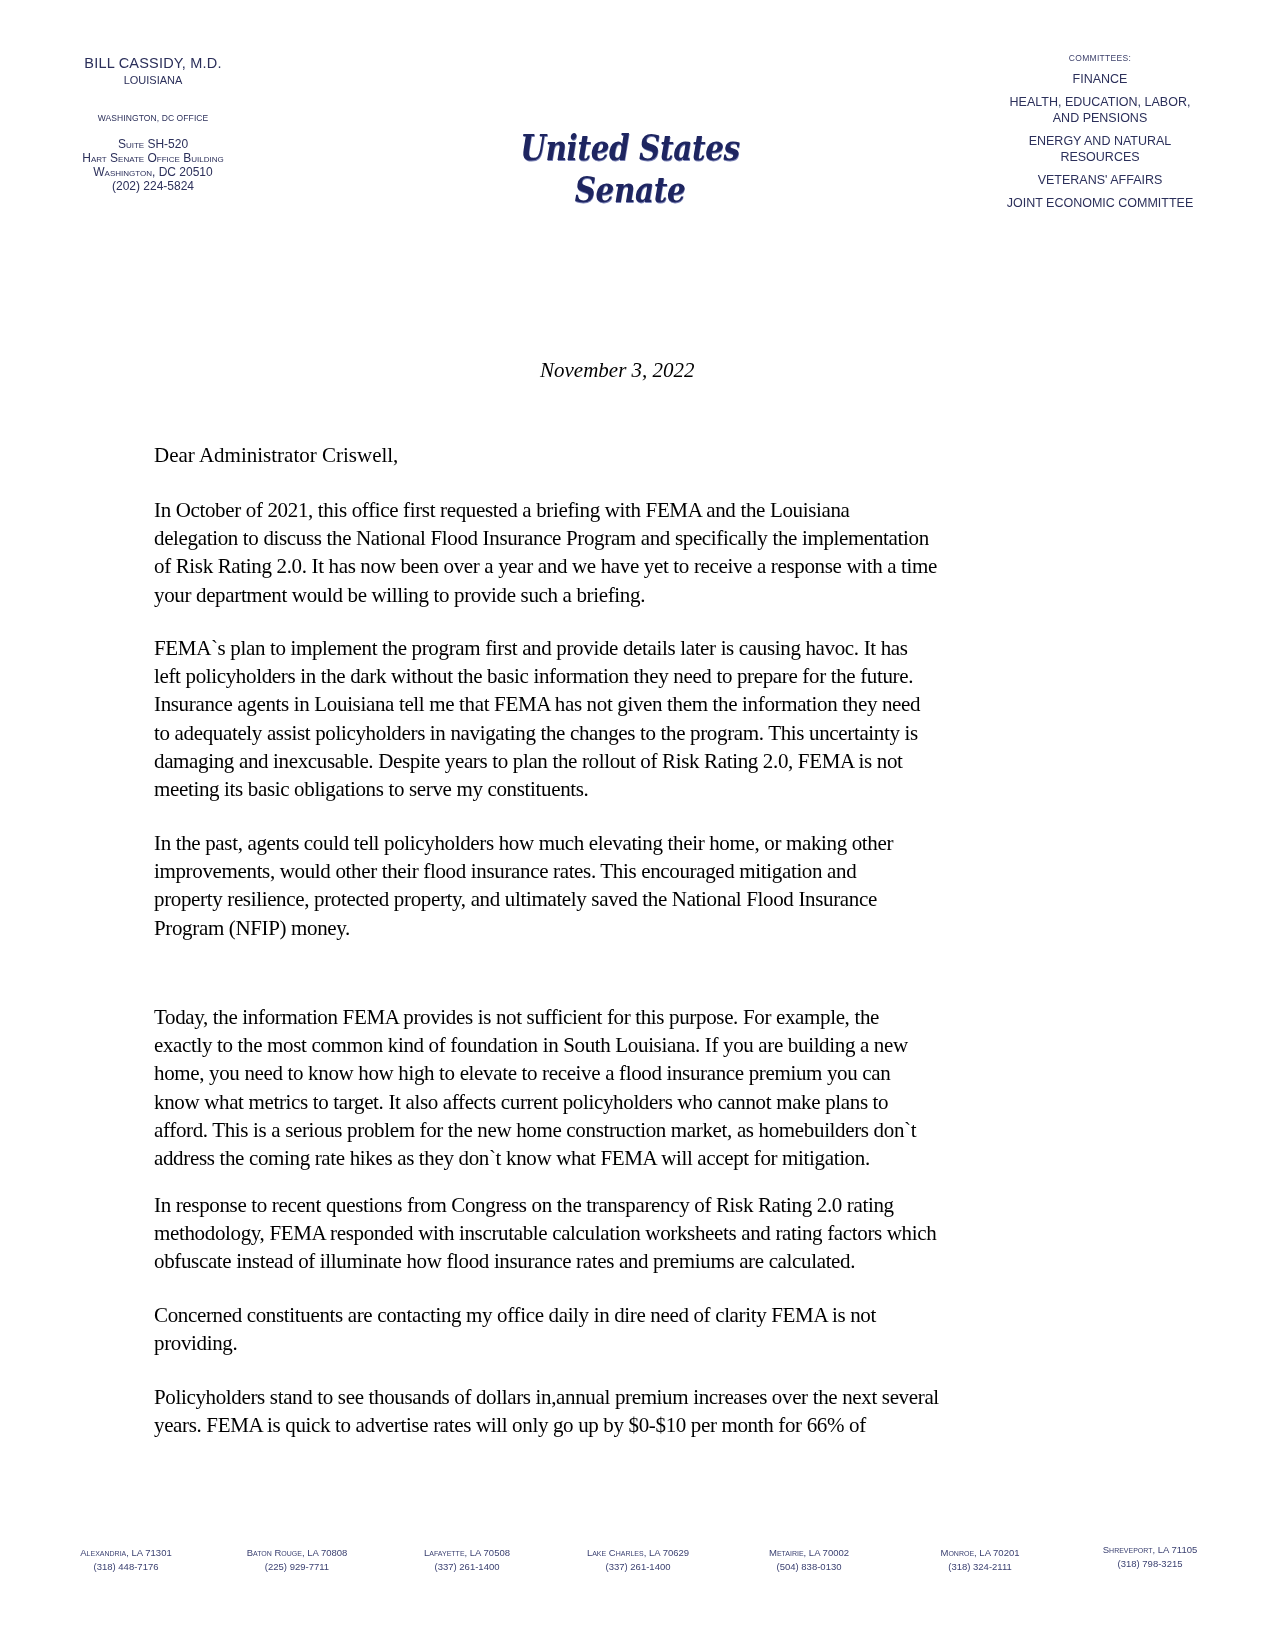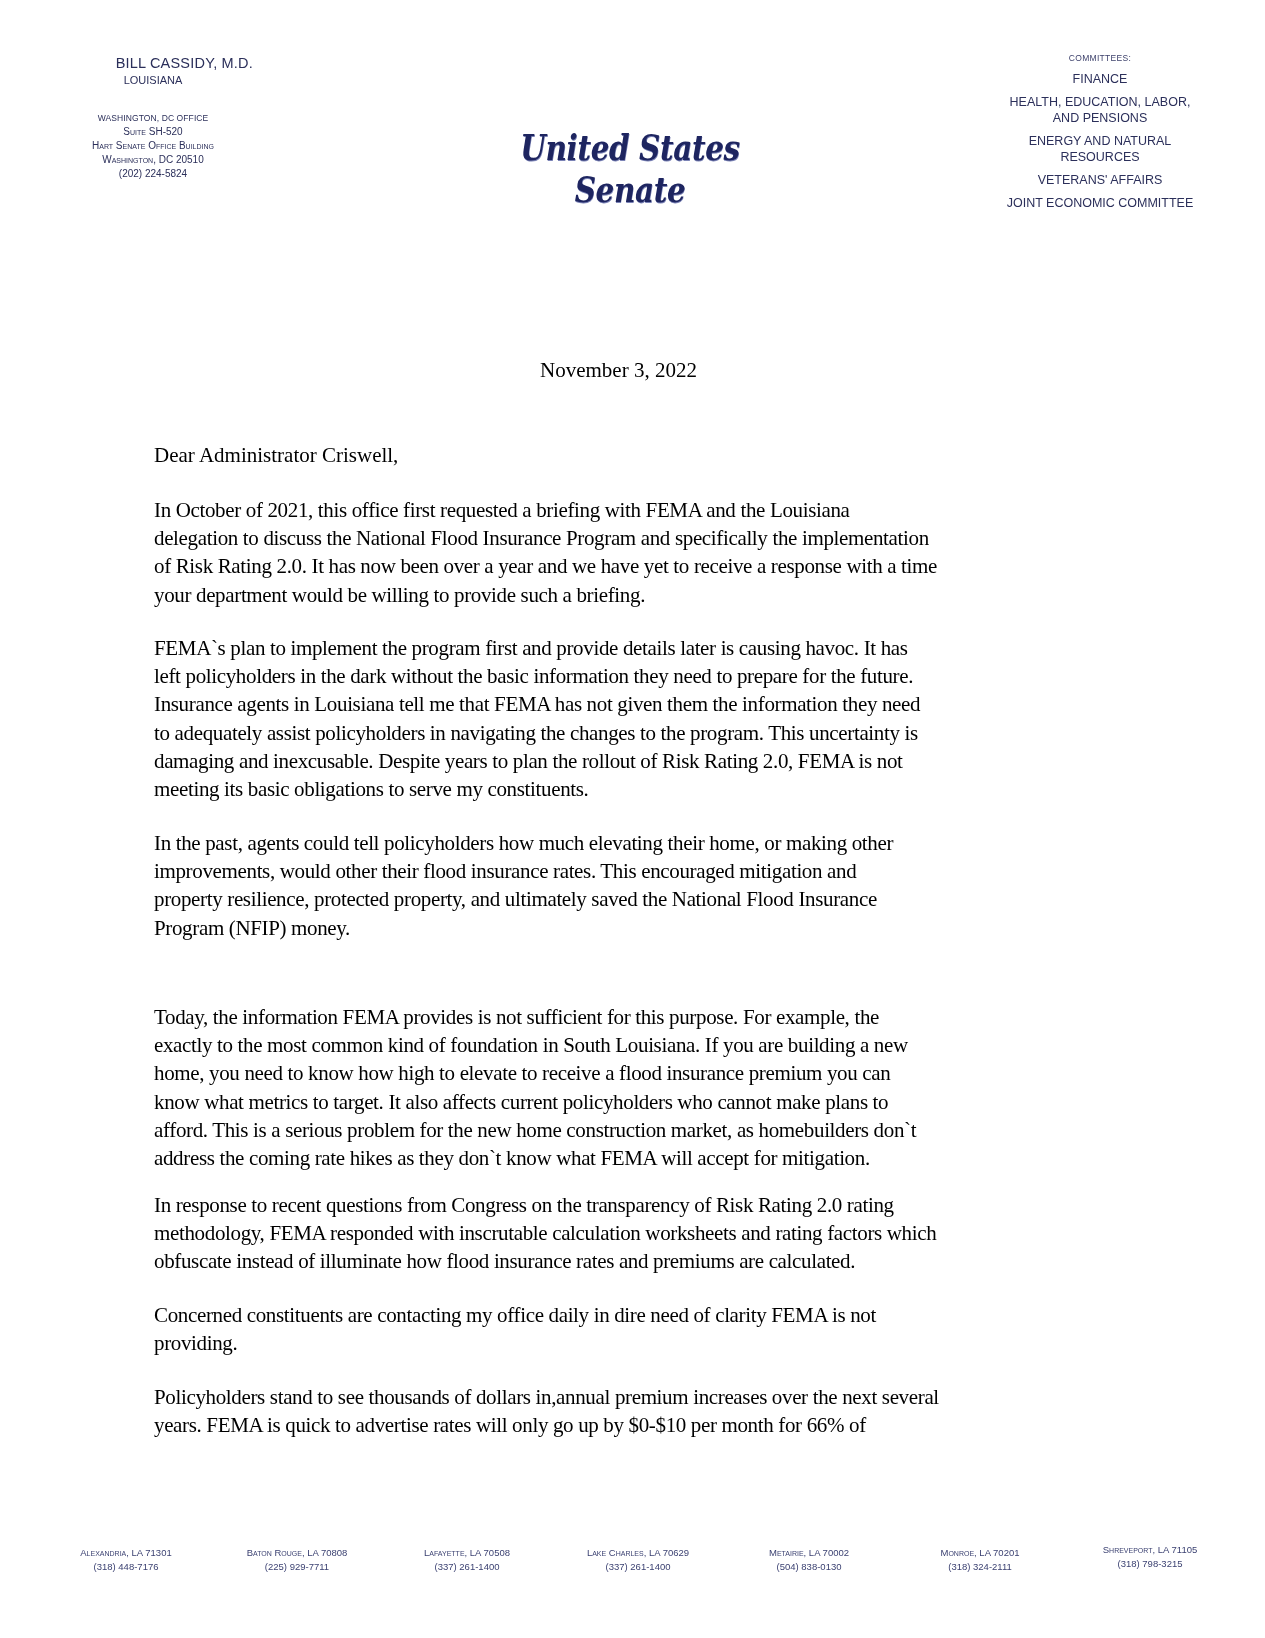--- a/index.html
+++ b/index.html
@@ -4,36 +4,36 @@
 <style>
   html, body { margin: 0; padding: 0; background: #ffffff; }
   body { width: 1265px; height: 1638px; position: relative; overflow: hidden; }
   .page { position: absolute; left: 0; top: 0; width: 1265px; height: 1638px; background: #ffffff; }
 
   .sans { font-family: "Liberation Sans", "DejaVu Sans", sans-serif; }
   .serif { font-family: "Liberation Serif", "DejaVu Serif", serif; }
 
   
   .lh-left { position: absolute; left: 53px; top: 54px; width: 200px; text-align: center; color: #2b2f5a; }
-  .lh-name { font-size: 14.5px; letter-spacing: 0.2px; line-height: 18px; text-align: right; }
+  .lh-name { font-size: 14.5px; letter-spacing: 0.2px; line-height: 18px; }
   .lh-state { font-size: 11px; line-height: 15px; margin-top: 1px; }
   .lh-office-label { font-size: 8.5px; line-height: 12px; margin-top: 24px; letter-spacing: 0.1px; }
-  .lh-addr { font-size: 10px; line-height: 14px; margin-top: 1px; font-variant: small-caps; }
+  .lh-addr { font-size: 12px; line-height: 14px; margin-top: 13px; font-variant: small-caps; }
   .lh-addr div { line-height: 14px; }
 
   
   .lh-center { position: absolute; left: 430px; top: 126px; width: 400px; text-align: center; }
   .senate-logo { font-family: "DejaVu Serif", "Liberation Serif", serif; font-size: 36px; font-weight: bold; color: #1e2560; letter-spacing: -0.5px; font-style: italic; transform: scaleX(0.82); display: inline-block; text-shadow: 0.5px 0.5px 0 #7b83b6; }
 
   
   .lh-right { position: absolute; left: 960px; top: 52px; width: 280px; text-align: center; color: #2b2f5a; }
   .committees-label { font-size: 8.5px; line-height: 12px; letter-spacing: 0.3px; color: #3b3f6a; }
   .committee { font-size: 12.5px; line-height: 16px; margin-top: 7px; }
   .committee:first-of-type { margin-top: 3px; }
-  .date { position: absolute; left: 540px; top: 356px; font-size: 21px; line-height: 28px; white-space: nowrap; }
+  .date { position: absolute; left: 540px; top: 356px; font-size: 21px; line-height: 28px; white-space: nowrap; font-style: italic; }
   .salutation { position: absolute; left: 154px; top: 441px; font-size: 21px; line-height: 28px; white-space: nowrap; }
   .para { position: absolute; left: 154px; width: 960px; font-size: 21px; line-height: 28.2px; letter-spacing: -0.35px; }
   .para .ln { display: block; white-space: nowrap; }
 
   
   .footer { position: absolute; left: 0; top: 1546px; width: 1265px; height: 40px; color: #3c4272; }
   .office { position: absolute; top: 0; width: 170px; text-align: center; font-size: 9.5px; line-height: 14px; }
   .office .city { font-variant: small-caps; }
 </style>
 </head>

